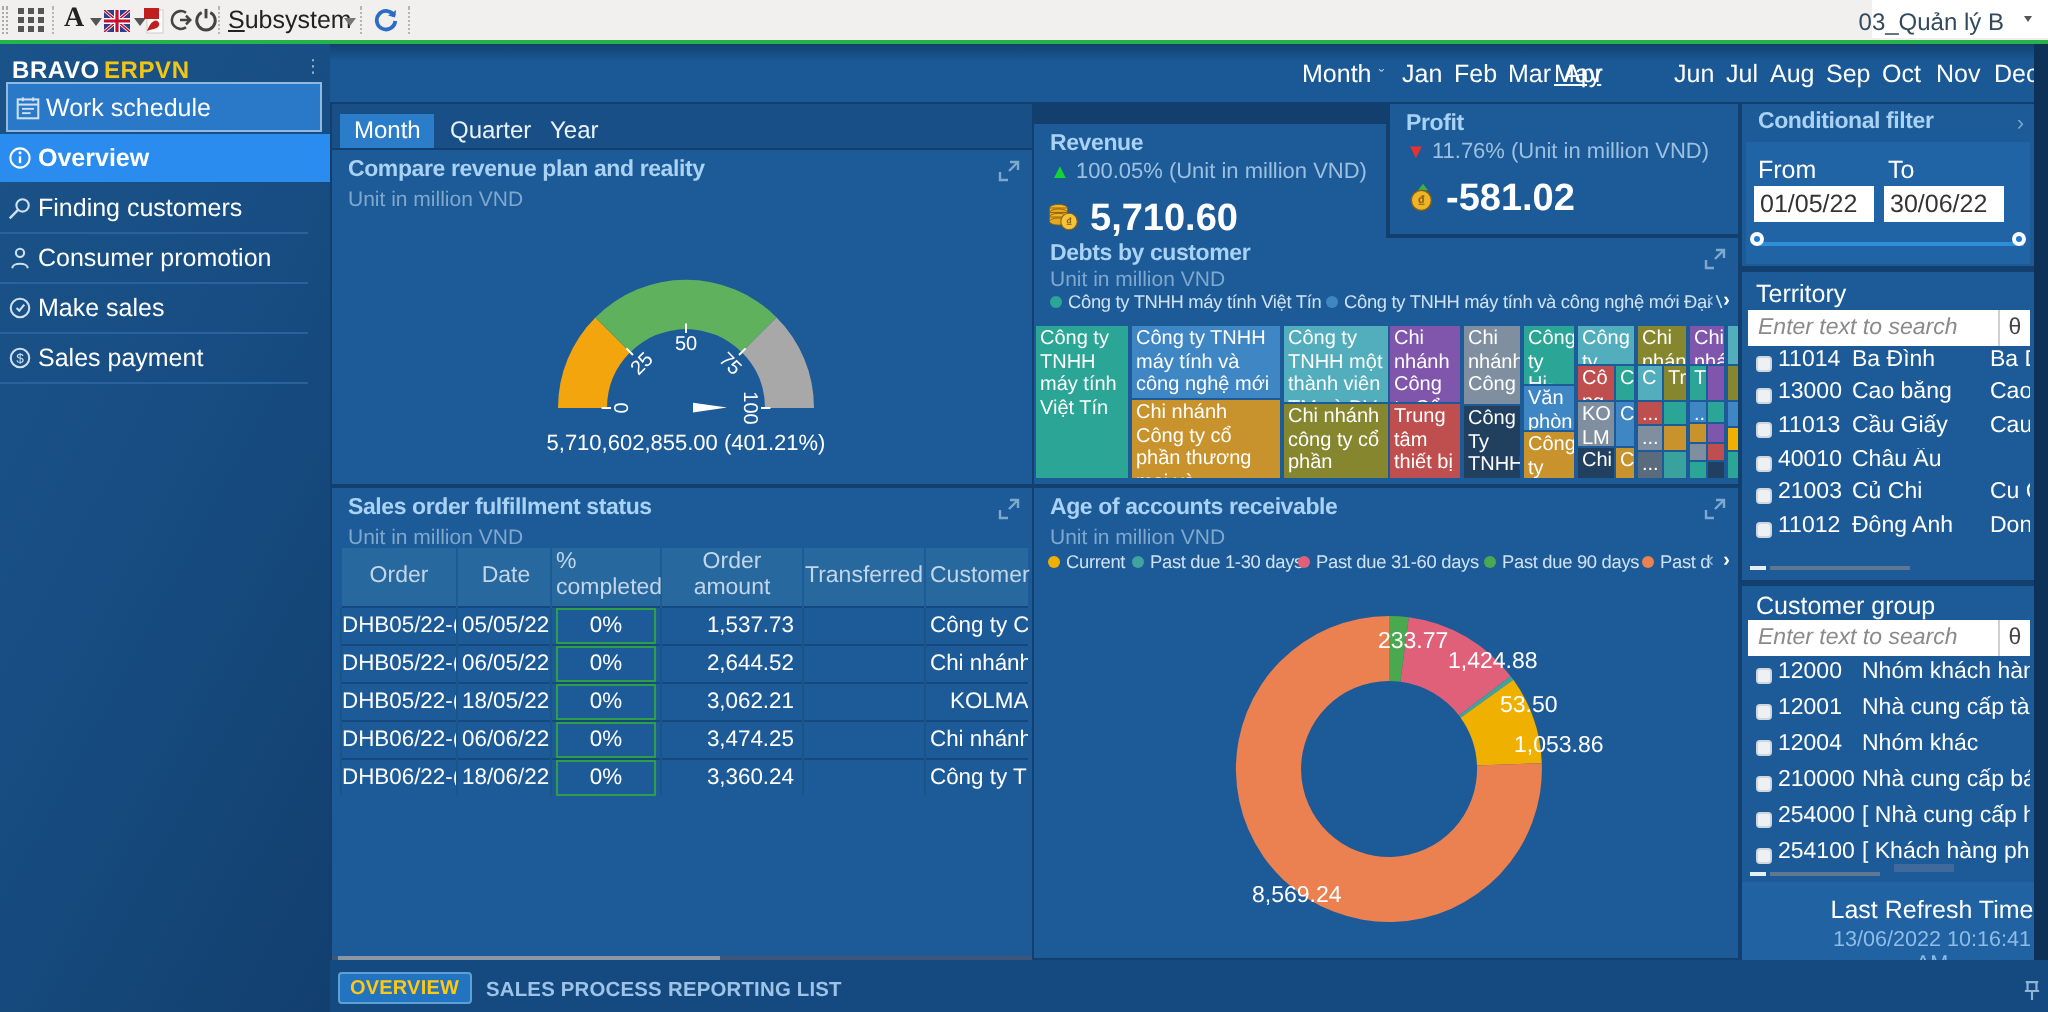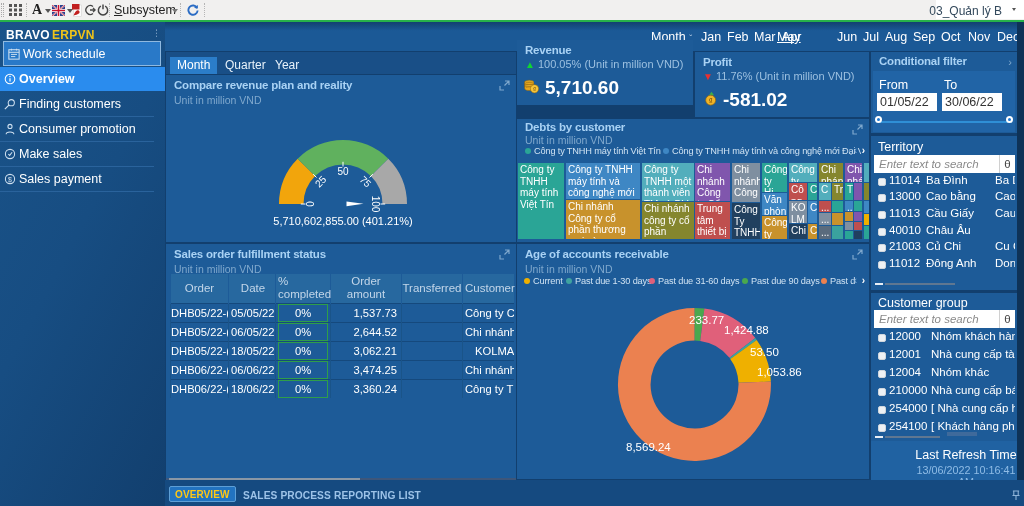--- a/index.html
+++ b/index.html
@@ -260,21 +260,21 @@
             <td style="padding-left:2px;">18/06/22</td>
             <td class="pc"><span>0%</span></td>
             <td class="amt">3,360.24</td>
             <td></td>
             <td style="padding-left:2px;">Công ty T</td>
           </tr>
     </tbody>
       </table>
   </div>
 
-  <div class="panel" style="left:517px;top:40px;width:176px;height:65px;">
+  <div class="panel" style="left:517px;top:62px;width:176px;height:65px;">
     <div class="ptitle">Revenue</div>
     <div class="abs" style="left:8px;top:18px;font-size:11px;color:#9cc0e0;"><span style="color:#10d532;font-size:10px;">▲</span> 100.05% (Unit in million VND)</div>
     <svg class="abs" style="left:7px;top:39px;" width="15" height="15" viewBox="0 0 20 20">
       <g stroke="#8a6010" stroke-width="0.6">
       <ellipse cx="7" cy="4" rx="6" ry="2.4" fill="#f0b428"></ellipse>
       <rect x="1" y="4" width="12" height="3" fill="#f0b428"></rect>
           <ellipse cx="7" cy="7" rx="6" ry="2.4" fill="#e8a81e"></ellipse>
       <rect x="1" y="7" width="12" height="3" fill="#e8a81e"></rect>
           <ellipse cx="7" cy="10" rx="6" ry="2.4" fill="#f0b428"></ellipse>
       <rect x="1" y="10" width="12" height="3" fill="#f0b428"></rect>

